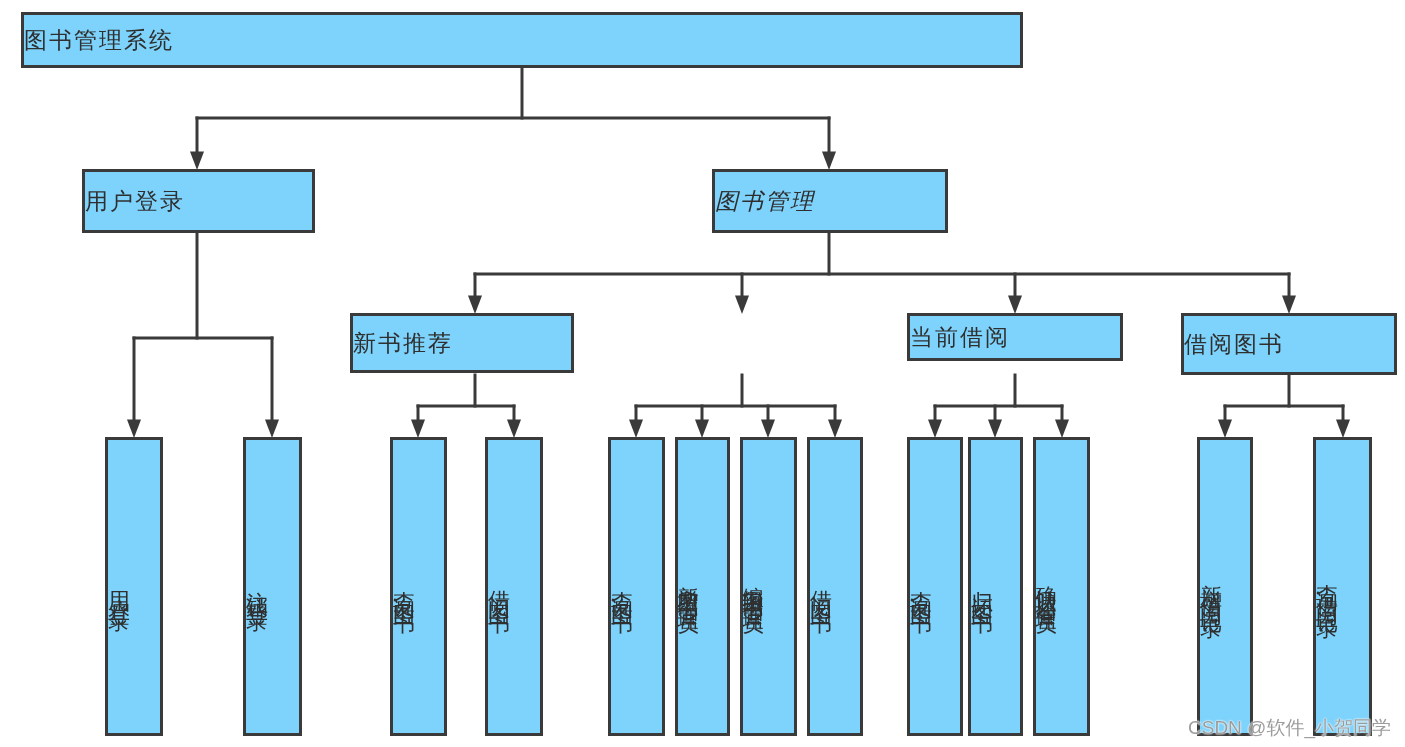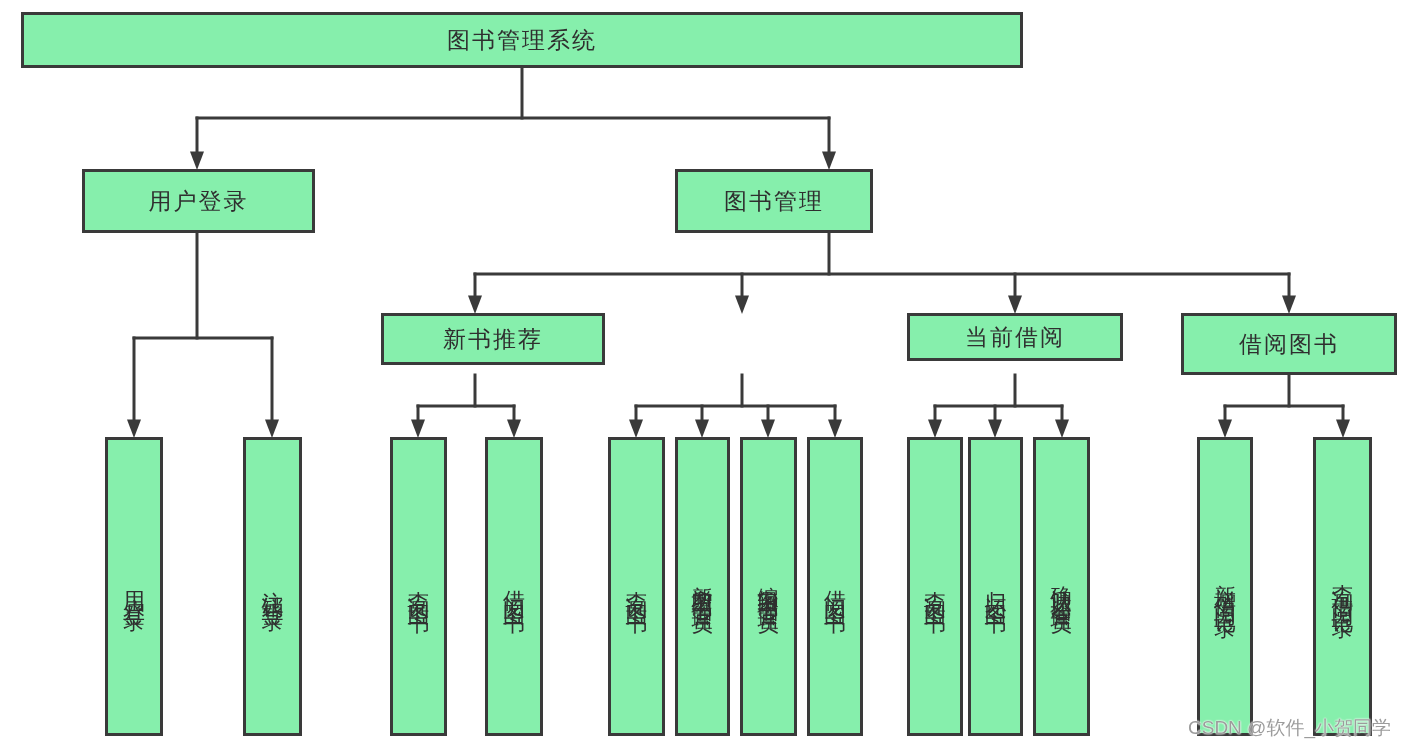--- a/index.html
+++ b/index.html
@@ -12,24 +12,24 @@
   body{
     width:1405px;height:747px;
     background:var(--bg);
     font-family:"Liberation Sans","DejaVu Sans",sans-serif;
     position:relative;overflow:hidden;
   }
   .stage{position:absolute;left:0;top:0;width:1405px;height:747px;}
   svg.wires{position:absolute;left:0;top:0;}
   .node{
     position:absolute;
-    background:#86efac;
+    background:#7dd3fc;
     border:3px solid var(--line);
     box-sizing:border-box;
-    display:flex;align-items:center;justify-content:center;
+    display:flex;align-items:center;
     color:var(--text);
   }
   .hnode{font-size:23px;letter-spacing:2px;white-space:nowrap;}
   .leaf{top:437px;height:299px;}
   .leaf .vtext{
     writing-mode:vertical-rl;
     text-orientation:mixed;
     font-size:22px;
     letter-spacing:7px;
     line-height:1;
@@ -120,25 +120,25 @@
     </g>
   </svg>
 
   <div class="node hnode" style="left:21px;top:12px;width:1002px;height:56px;">
     <span>图书管理系统</span>
   </div>
 
   <div class="node hnode" style="left:82px;top:169px;width:233px;height:64px;">
     <span>用户登录</span>
   </div>
-  <div class="node hnode" style="left:675px;top:169px;width:198px;height:64px;">
+  <div class="node hnode" style="left:712px;top:169px;width:236px;height:64px;font-style:italic;">
     <span>图书管理</span>
   </div>
 
-  <div class="node hnode" style="left:381px;top:313px;width:224px;height:52px;">
+  <div class="node hnode" style="left:350px;top:313px;width:224px;height:60px;">
     <span>新书推荐</span>
   </div>
   <div class="node hnode" style="left:907px;top:313px;width:216px;height:48px;">
     <span>当前借阅</span>
   </div>
   <div class="node hnode" style="left:1181px;top:313px;width:216px;height:62px;">
     <span>借阅图书</span>
   </div>
 
   <div class="node leaf" style="left:105px;width:58px;">

